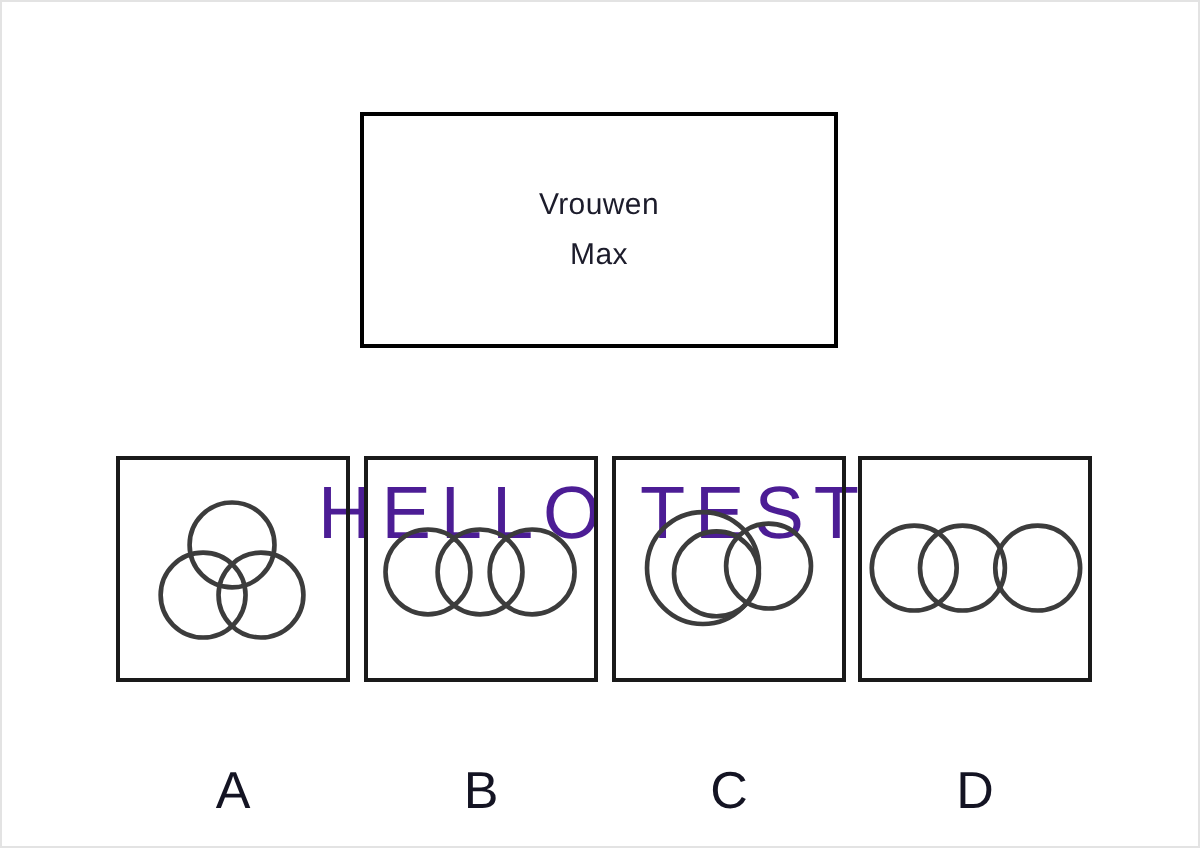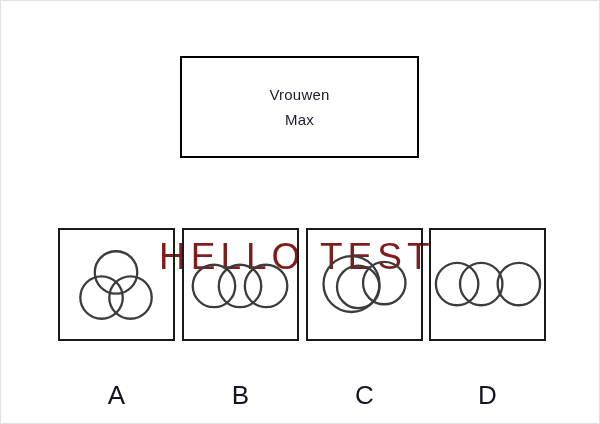--- a/index.html
+++ b/index.html
@@ -17,21 +17,21 @@
     overflow: hidden;
     font-family: "Liberation Sans", sans-serif;
   }
 
   
   #prompt-box {
     position: absolute;
     left: 179px;
     top: 55px;
     width: 239px;
-    height: 102px;
+    height: 118px;
     border: 2px solid #000000;
     box-sizing: border-box;
     background: #ffffff;
     display: flex;
     flex-direction: column;
     align-items: center;
     justify-content: center;
     z-index: 4;
   }
   .prompt-line {
@@ -42,21 +42,21 @@
     white-space: nowrap;
   }
 
   
   #watermark {
     position: absolute;
     left: 158px;
     top: 234px;
     width: 272px;
     height: 44px;
-    color: #7f1d1d;
+    color: #4c1d95;
     font-size: 37px;
     font-weight: 400;
     letter-spacing: 5px;
     line-height: 44px;
     white-space: nowrap;
     z-index: 1;
     user-select: none;
   }
 
   

